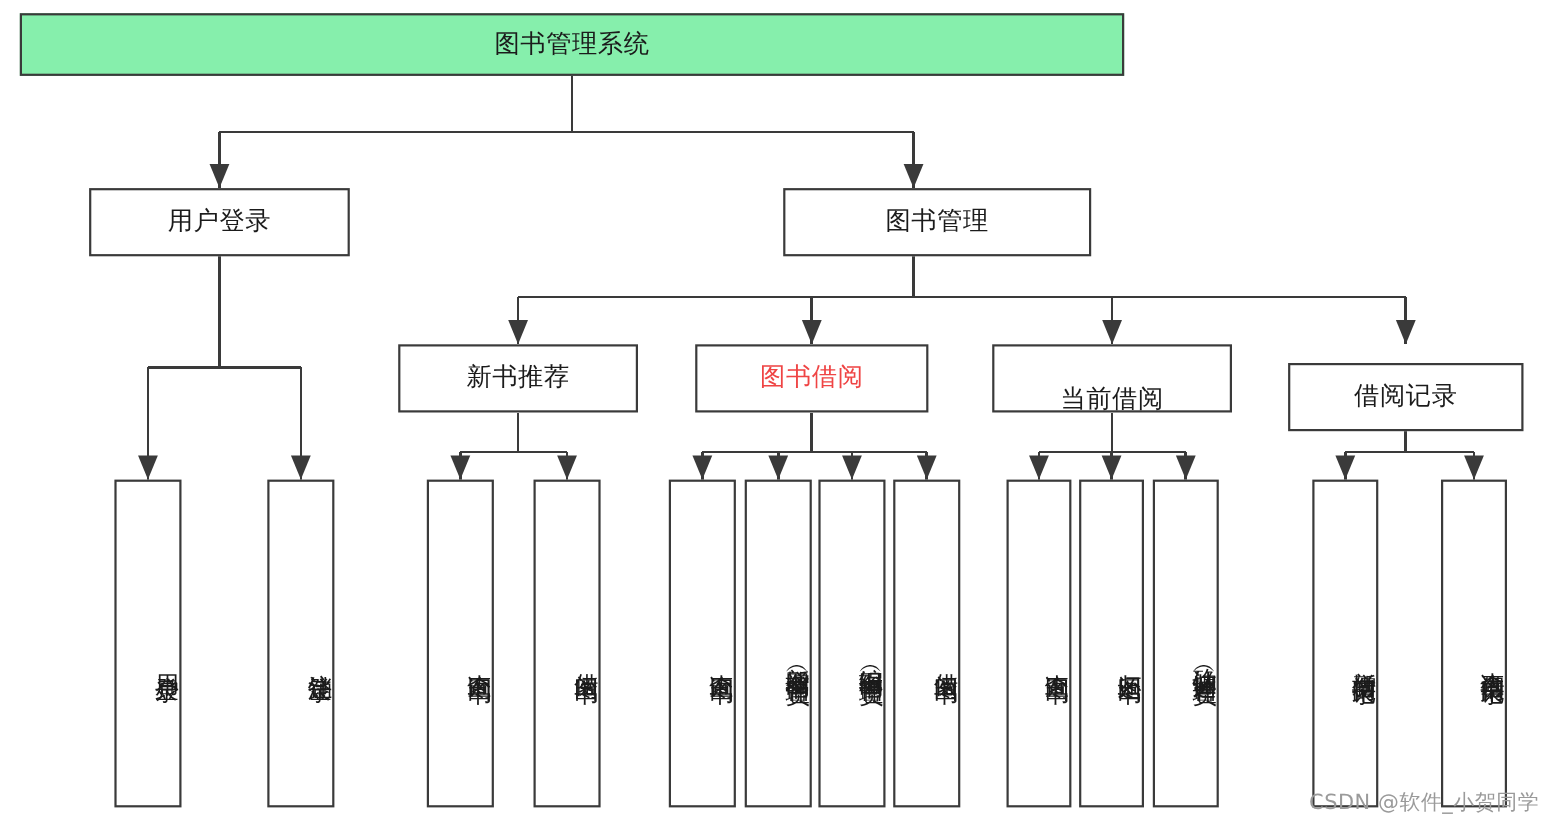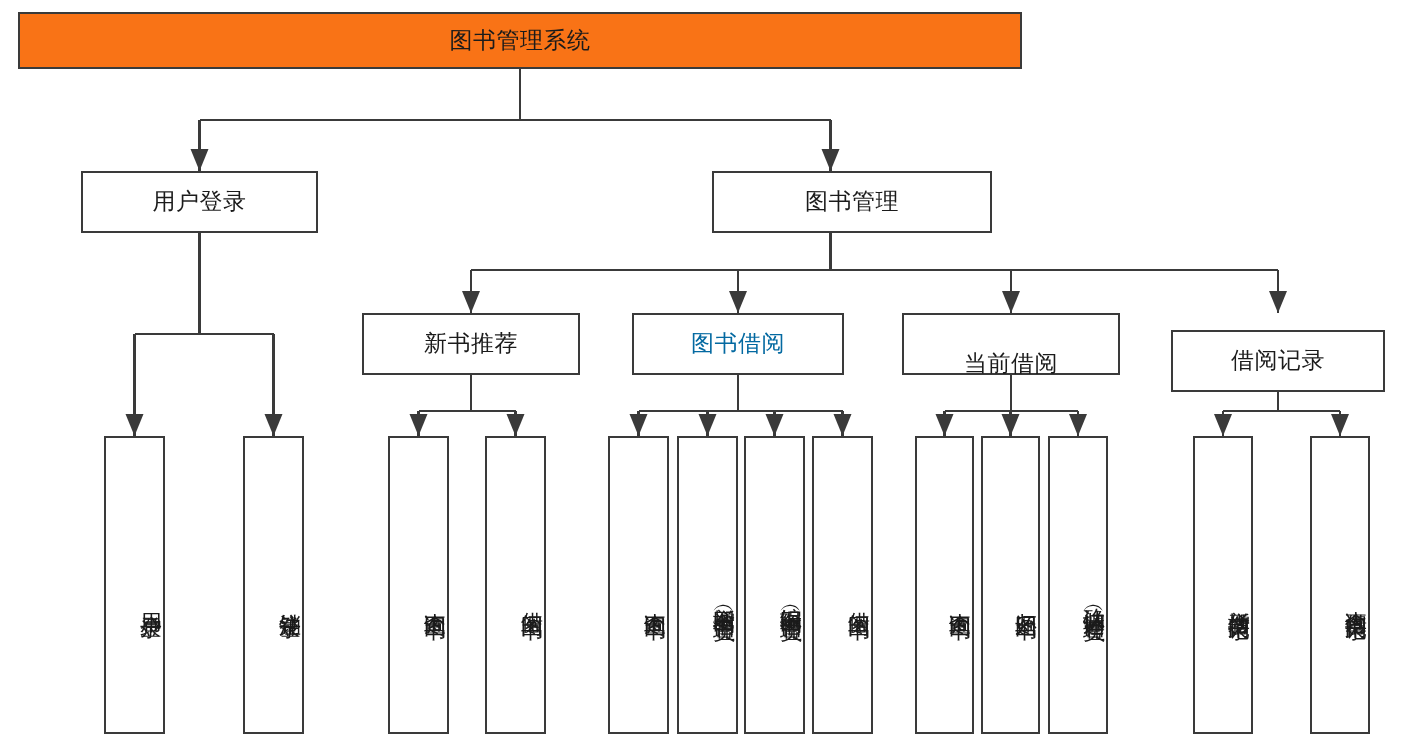--- a/index.html
+++ b/index.html
@@ -126,34 +126,34 @@
       <line x1="1078" y1="411" x2="1078" y2="436" stroke="#3a3a3a" stroke-width="2.4" shape-rendering="crispEdges"></line>
       <polygon points="1069,414 1087,414 1078,436" fill="#3a3a3a"></polygon>
       <line x1="1278" y1="375" x2="1278" y2="411" stroke="#3a3a3a" stroke-width="2.4" shape-rendering="crispEdges"></line>
       <line x1="1223" y1="411" x2="1340" y2="411" stroke="#3a3a3a" stroke-width="2.4" shape-rendering="crispEdges"></line>
       <line x1="1223" y1="411" x2="1223" y2="436" stroke="#3a3a3a" stroke-width="2.4" shape-rendering="crispEdges"></line>
       <polygon points="1214,414 1232,414 1223,436" fill="#3a3a3a"></polygon>
       <line x1="1340" y1="411" x2="1340" y2="436" stroke="#3a3a3a" stroke-width="2.4" shape-rendering="crispEdges"></line>
       <polygon points="1331,414 1349,414 1340,436" fill="#3a3a3a"></polygon>
     </svg>
   <div id="node-layer">
-      <div class="node-box root" style="left: 18px; top: 12px; width: 1004px; height: 57px; border-color: rgb(58, 58, 58); background: #f97316;">
+      <div class="node-box root" style="left: 18px; top: 12px; width: 1004px; height: 57px; border-color: rgb(58, 58, 58); background: #86efac;">
         <div class="node-label" style="color: rgb(27, 27, 27);">图书管理系统</div>
       </div>
       <div class="node-box level1" style="left: 81px; top: 171px; width: 237px; height: 62px; border-color: rgb(58, 58, 58); background: rgb(255, 255, 255);">
         <div class="node-label" style="color: rgb(27, 27, 27);">用户登录</div>
       </div>
       <div class="node-box level1" style="left: 712px; top: 171px; width: 280px; height: 62px; border-color: rgb(58, 58, 58); background: rgb(255, 255, 255);">
         <div class="node-label" style="color: rgb(27, 27, 27);">图书管理</div>
       </div>
       <div class="node-box level2" style="left: 362px; top: 313px; width: 218px; height: 62px; border-color: rgb(58, 58, 58); background: rgb(255, 255, 255); padding-left: 46px;">
         <div class="node-label" style="color: rgb(27, 27, 27);">新书推荐</div>
       </div>
       <div class="node-box level2" style="left: 632px; top: 313px; width: 212px; height: 62px; border-color: rgb(58, 58, 58); background: rgb(255, 255, 255);">
-        <div class="node-label" style="color: #0369a1; text-align: right;">图书借阅</div>
+        <div class="node-label" style="color: #ef4444; text-align: right;">图书借阅</div>
       </div>
       <div class="node-box level2" style="left: 902px; top: 313px; width: 218px; height: 62px; border-color: rgb(58, 58, 58); background: rgb(255, 255, 255);">
         <div class="node-label" style="color: rgb(27, 27, 27); margin-top: 20px;">当前借阅</div>
       </div>
       <div class="node-box level2" style="left: 1171px; top: 330px; width: 214px; height: 62px; border-color: rgb(58, 58, 58); background: rgb(255, 255, 255);">
         <div class="node-label" style="color: rgb(27, 27, 27);">借阅记录</div>
       </div>
       <div class="node-box leaf vertical" style="left: 104px; top: 436px; width: 61px; height: 298px; border-color: rgb(58, 58, 58); background: rgb(255, 255, 255);">
         <div class="node-label" style="color: rgb(27, 27, 27);">用户登录</div>
       </div>
@@ -187,13 +187,14 @@
       <div class="node-box leaf vertical" style="left: 1048px; top: 436px; width: 60px; height: 298px; border-color: rgb(58, 58, 58); background: rgb(255, 255, 255);">
         <div class="node-label" style="color: rgb(27, 27, 27);">确认归还（管理员）</div>
       </div>
       <div class="node-box leaf vertical" style="left: 1193px; top: 436px; width: 60px; height: 298px; border-color: rgb(58, 58, 58); background: rgb(255, 255, 255);">
         <div class="node-label" style="color: rgb(27, 27, 27);">新增借阅记录</div>
       </div>
       <div class="node-box leaf vertical" style="left: 1310px; top: 436px; width: 60px; height: 298px; border-color: rgb(58, 58, 58); background: rgb(255, 255, 255);">
         <div class="node-label" style="color: rgb(27, 27, 27);">查询借阅记录</div>
       </div>
     </div>
+  <div id="watermark" style="left: 1190px; top: 716px; color: rgb(154, 154, 154);">CSDN @软件_小贺同学</div>
 </div>
 
 </body></html>

